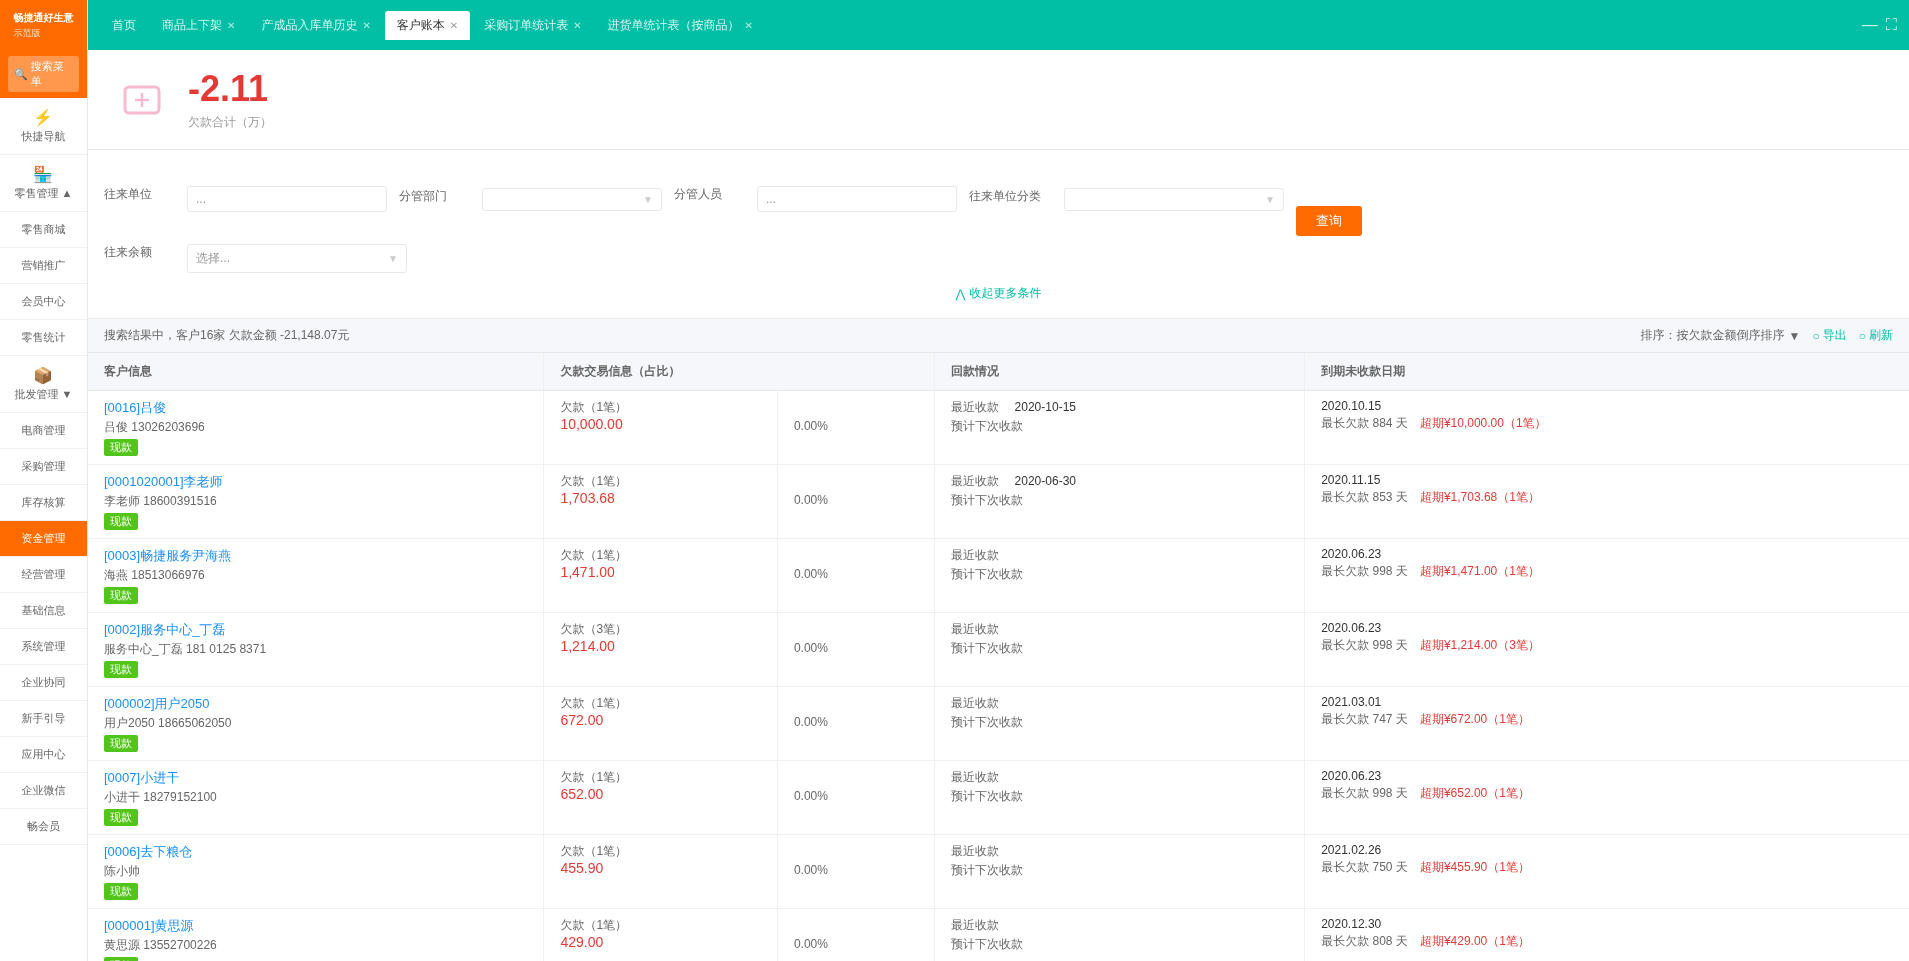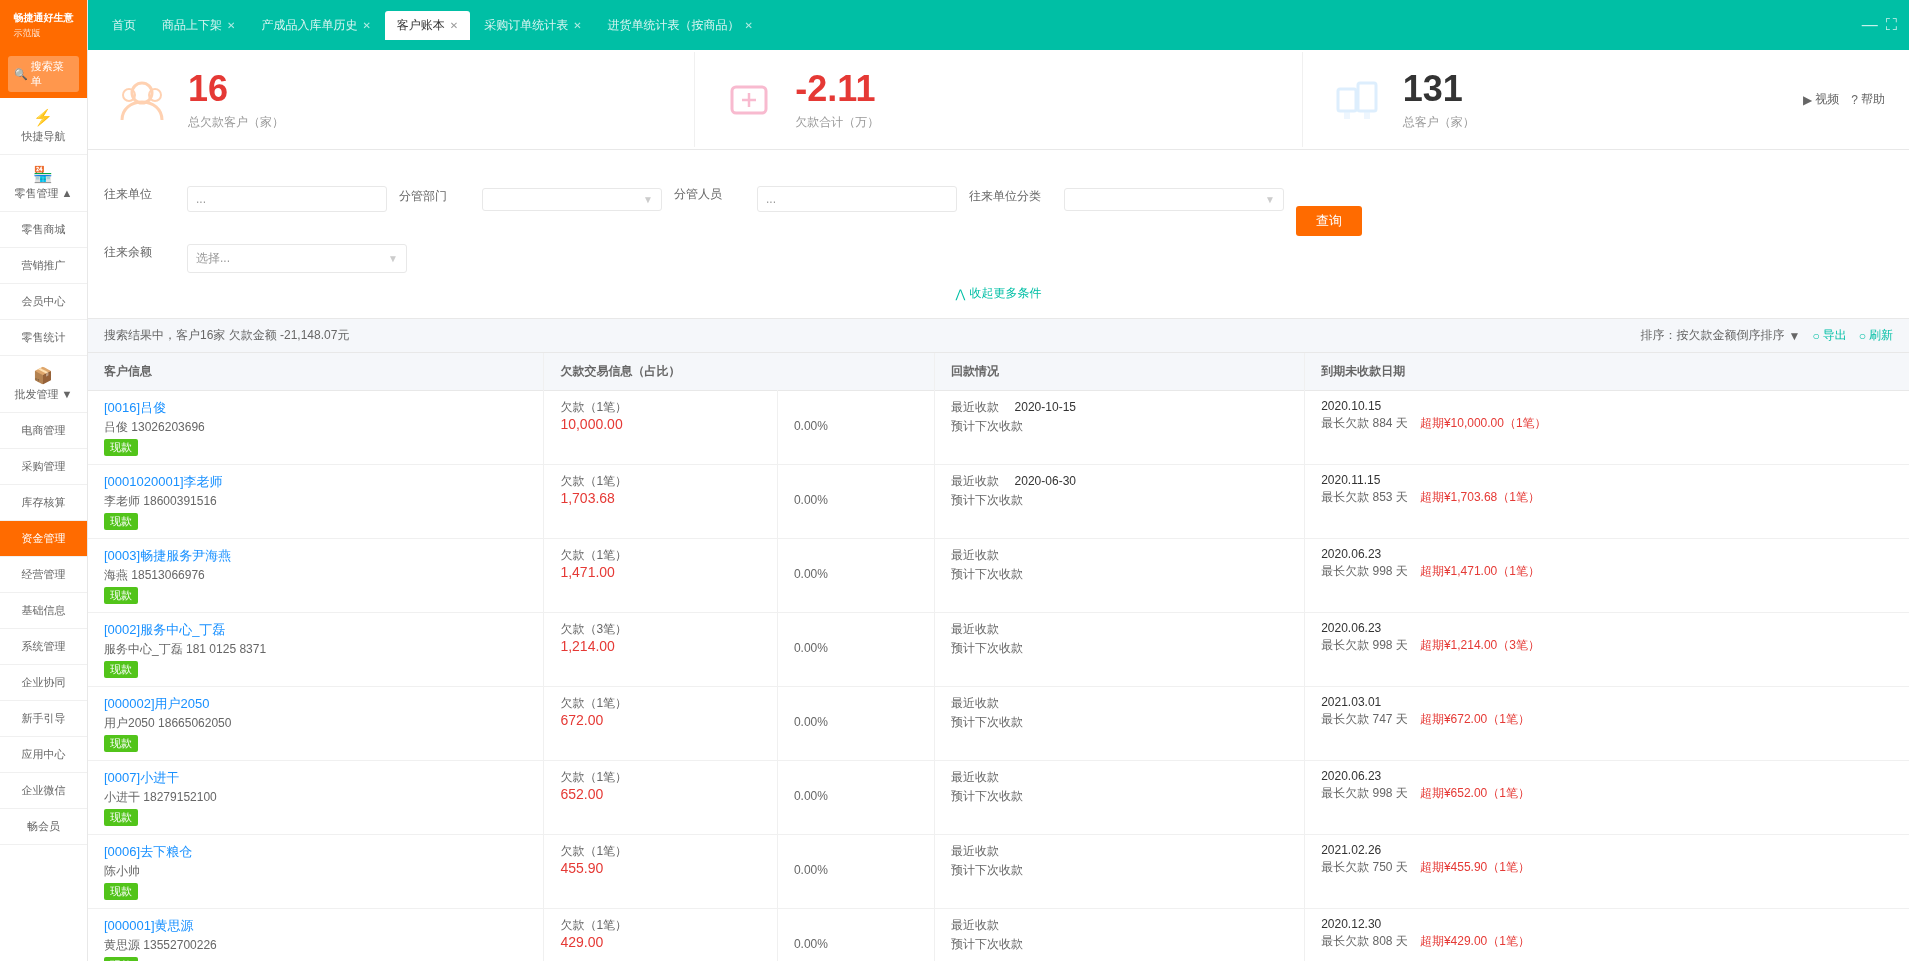--- a/index.html
+++ b/index.html
@@ -207,65 +207,27 @@
     <div style="margin-left:auto;display:flex;gap:8px;">
       <span style="color:rgba(255,255,255,0.8);cursor:pointer;font-size:16px;">—</span>
       <span style="color:rgba(255,255,255,0.8);cursor:pointer;font-size:16px;">⛶</span>
     </div>
   </div>
 
   <div class="stats-bar">
     <div class="stat-item">
       <div class="stat-icon">
         <svg viewBox="0 0 50 50" fill="none">
-          <circle cx="25" cy="18" r="10" stroke="#ff6b00" stroke-width="3" fill="none"></circle>
-          <path d="M5 45c0-11 9-18 20-18s20 7 20 18" stroke="#ff6b00" stroke-width="3" fill="none"></path>
-          <circle cx="12" cy="20" r="6" stroke="#ff6b00" stroke-width="2" fill="none"></circle>
-          <circle cx="38" cy="20" r="6" stroke="#ff6b00" stroke-width="2" fill="none"></circle>
-        </svg>
-      </div>
-      <div class="stat-content">
-        <div class="stat-number red">16</div>
-        <div class="stat-label">总欠款客户（家）</div>
-      </div>
-    </div>
-    <div class="stat-item">
-      <div class="stat-icon">
-        <svg viewBox="0 0 50 50" fill="none">
           <rect x="8" y="12" width="34" height="26" rx="4" stroke="#e91e63" stroke-width="3" fill="none"></rect>
           <path d="M18 25h14M25 18v14" stroke="#e91e63" stroke-width="2.5"></path>
         </svg>
       </div>
       <div class="stat-content">
         <div class="stat-number red">-2.11</div>
         <div class="stat-label">欠款合计（万）</div>
-      </div>
-    </div>
-    <div class="stat-item">
-      <div class="stat-icon">
-        <svg viewBox="0 0 50 50" fill="none">
-          <rect x="6" y="14" width="18" height="22" rx="2" stroke="#90caf9" stroke-width="3" fill="none"></rect>
-          <rect x="26" y="8" width="18" height="28" rx="2" stroke="#90caf9" stroke-width="3" fill="none"></rect>
-          <rect x="12" y="36" width="6" height="8" fill="#90caf9" opacity="0.5"></rect>
-          <rect x="32" y="36" width="6" height="8" fill="#90caf9" opacity="0.5"></rect>
-        </svg>
-      </div>
-      <div class="stat-content">
-        <div class="stat-number dark">131</div>
-        <div class="stat-label">总客户（家）</div>
-      </div>
-      <div class="stat-actions">
-        <div class="stat-action-btn">
-          <span>▶</span>
-          <span>视频</span>
-        </div>
-        <div class="stat-action-btn">
-          <span>?</span>
-          <span>帮助</span>
-        </div>
       </div>
     </div>
   </div>
 
   <div class="filter-bar">
     <div class="filter-row">
       <div class="filter-field">
         <span class="filter-label">往来单位</span>
         <div class="filter-input">
           <span>...</span>

